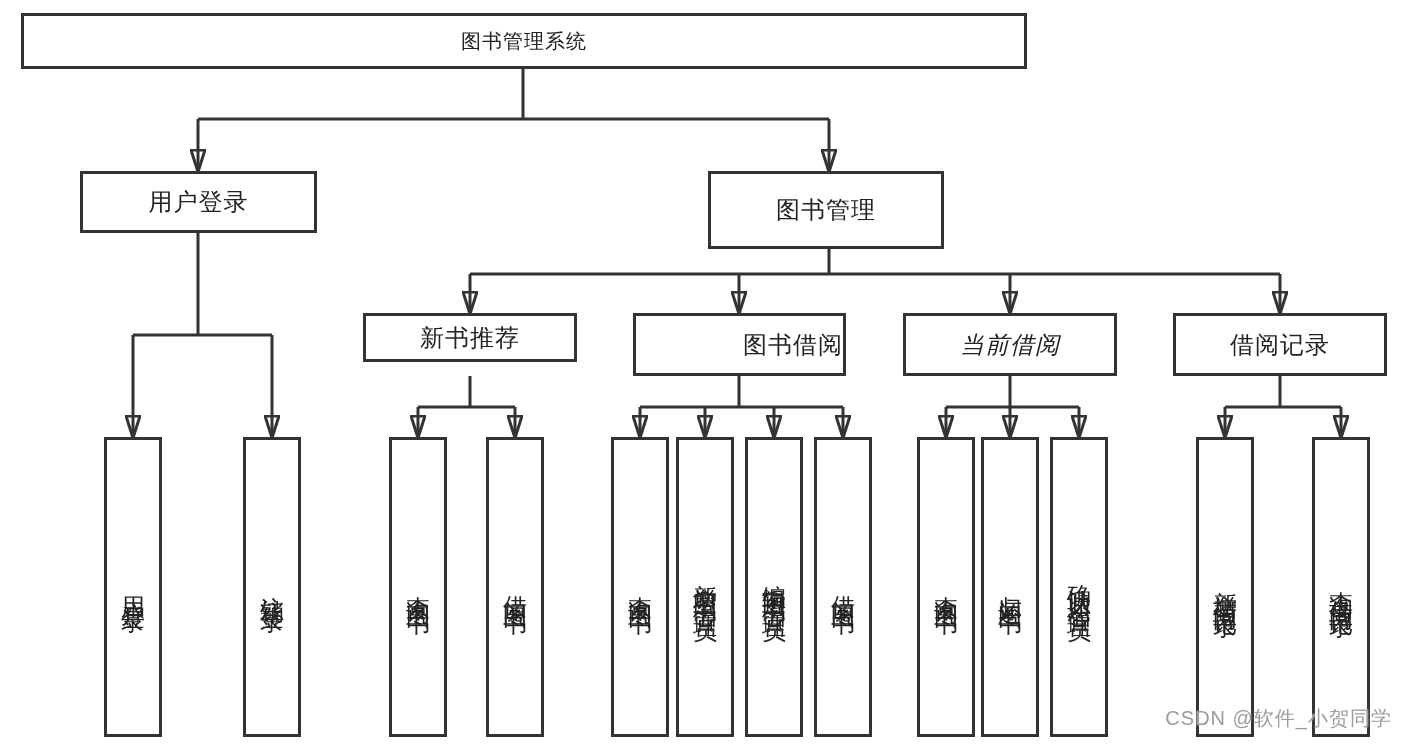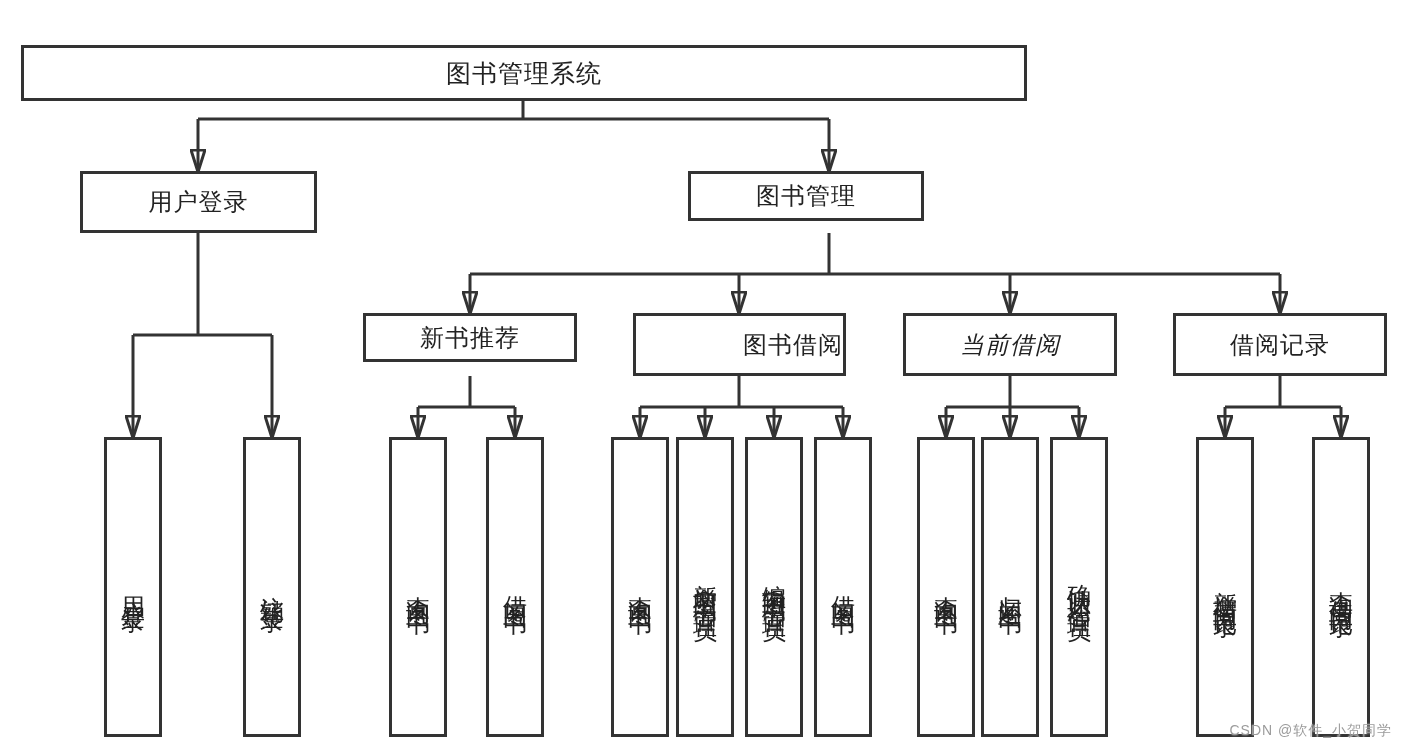--- a/index.html
+++ b/index.html
@@ -11,29 +11,29 @@
   }
   .connector{position:absolute;left:0;top:0;width:1405px;height:747px;}
   .connector path,.connector line{stroke:var(--line,#333);stroke-width:3;fill:none;}
   .ah{fill:var(--line,#333);stroke:none;}
   .box{
     position:absolute;box-sizing:border-box;background:#fff;
     border:3px solid var(--line,#333);
     display:flex;align-items:center;justify-content:center;
     font-size:24px;letter-spacing:1px;white-space:nowrap;
   }
-  .box.root{font-size:25px;margin-top:32px;}
+  .box.root{font-size:20px;}
   .leaf{white-space:normal;}
   .leaf .lbl{
     writing-mode:vertical-rl;text-orientation:mixed;
     letter-spacing:5px;line-height:1;font-size:24px;
   }
   .watermark{
-    position:absolute;right:13px;bottom:7px;
-    font-size:14px;letter-spacing:1px;
+    position:absolute;right:13px;bottom:15px;
+    font-size:20px;letter-spacing:1px;
     color:var(--watermark,#9b9b9b);
     text-shadow:0 0 2px #fff;
     pointer-events:none;
   }
 </style>
 </head>
 <body>
 
 <div class="stage">
 
@@ -78,21 +78,21 @@
     <line x1="1341" y1="407" x2="1341" y2="438" marker-end="url(#arrow)"></line>
   </svg>
 
   <div class="box root" style="left:21px;top:13px;width:1006px;height:56px;">
     <span class="lbl">图书管理系统</span>
   </div>
 
   <div class="box" style="left:80px;top:171px;width:237px;height:62px;">
     <span class="lbl">用户登录</span>
   </div>
-  <div class="box" style="left:688px;top:171px;width:236px;height:50px;">
+  <div class="box" style="left:708px;top:171px;width:236px;height:78px;">
     <span class="lbl">图书管理</span>
   </div>
 
   <div class="box" style="left:363px;top:313px;width:214px;height:49px;">
     <span class="lbl">新书推荐</span>
   </div>
   <div class="box" style="left:633px;top:313px;width:213px;height:63px;justify-content:flex-end;">
     <span class="lbl">图书借阅</span>
   </div>
   <div class="box" style="left:903px;top:313px;width:214px;height:63px;font-style:italic;">

